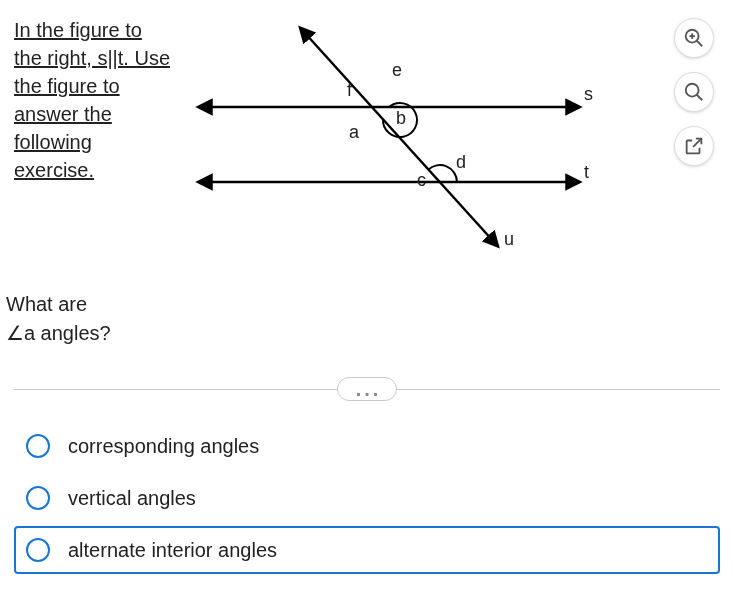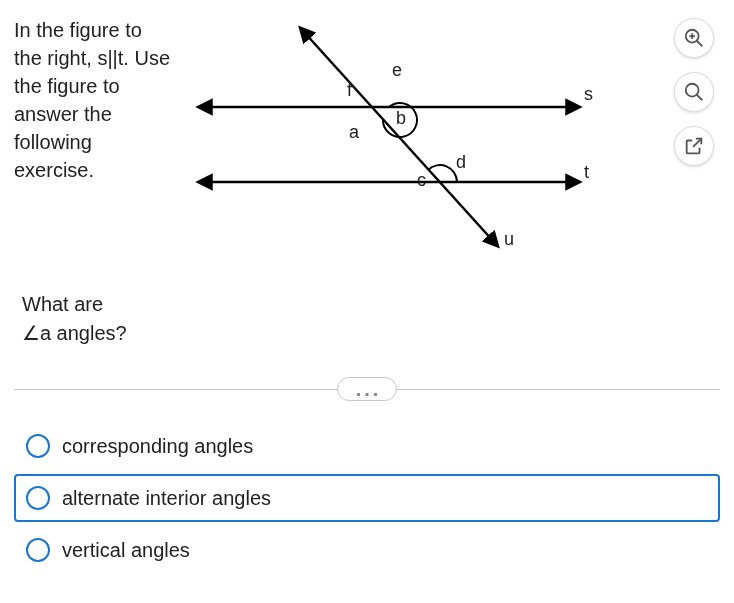--- a/index.html
+++ b/index.html
@@ -8,20 +8,21 @@
     font-size: 20px;
     color: #222;
     width: 734px;
     height: 603px;
     position: relative;
     background: #fff;
   }
   .top-section {
     display: flex;
     padding: 12px 10px 0 14px;
+    text-decoration: underline;
   }
   .prompt-col {
     width: 160px;
     line-height: 1.4;
     padding-top: 4px;
   }
   .fig-col {
     flex: 1;
     position: relative;
     height: 260px;
@@ -41,21 +42,21 @@
     background: #fff;
     border: 1px solid #ddd;
     box-shadow: 0 1px 3px rgba(0,0,0,0.15);
     display: flex;
     align-items: center;
     justify-content: center;
     cursor: pointer;
   }
   .tool-btn svg { width: 22px; height: 22px; stroke: #555; fill: none; stroke-width: 2; }
   .question-block {
-    padding: 18px 14px 0 22px;
+    padding: 18px 14px 0 6px;
     line-height: 1.45;
   }
   .angle-prefix::before { content: "\2220"; }
   .divider-wrap {
     position: relative;
     margin: 26px 14px 0 14px;
     height: 30px;
   }
   .divider-line {
     position: absolute;
@@ -82,21 +83,21 @@
     letter-spacing: 3px;
     font-weight: bold;
     padding-left: 3px;
   }
   .choices {
     padding: 18px 14px 0 14px;
   }
   .choice {
     display: flex;
     align-items: center;
-    gap: 12px;
+    gap: 18px;
     padding: 10px 10px;
     border: 2.5px solid transparent;
     border-radius: 4px;
     cursor: pointer;
     margin-bottom: 4px;
   }
   .choice.selected {
     border-color: #1976d2;
   }
   .radio-outer {
@@ -181,21 +182,21 @@
 <div class="divider-wrap">
   <div class="divider-line"></div>
   <div class="divider-pill">...</div>
 </div>
 
 <div class="choices">
   <div class="choice">
     <div class="radio-outer"></div>
     <span>corresponding angles</span>
   </div>
+  <div class="choice">
+    <div class="radio-outer"></div>
+    <span>vertical angles</span>
+  </div>
   <div class="choice selected">
     <div class="radio-outer"></div>
     <span>alternate interior angles</span>
   </div>
-  <div class="choice">
-    <div class="radio-outer"></div>
-    <span>vertical angles</span>
-  </div>
 </div>
 
 </body></html>

